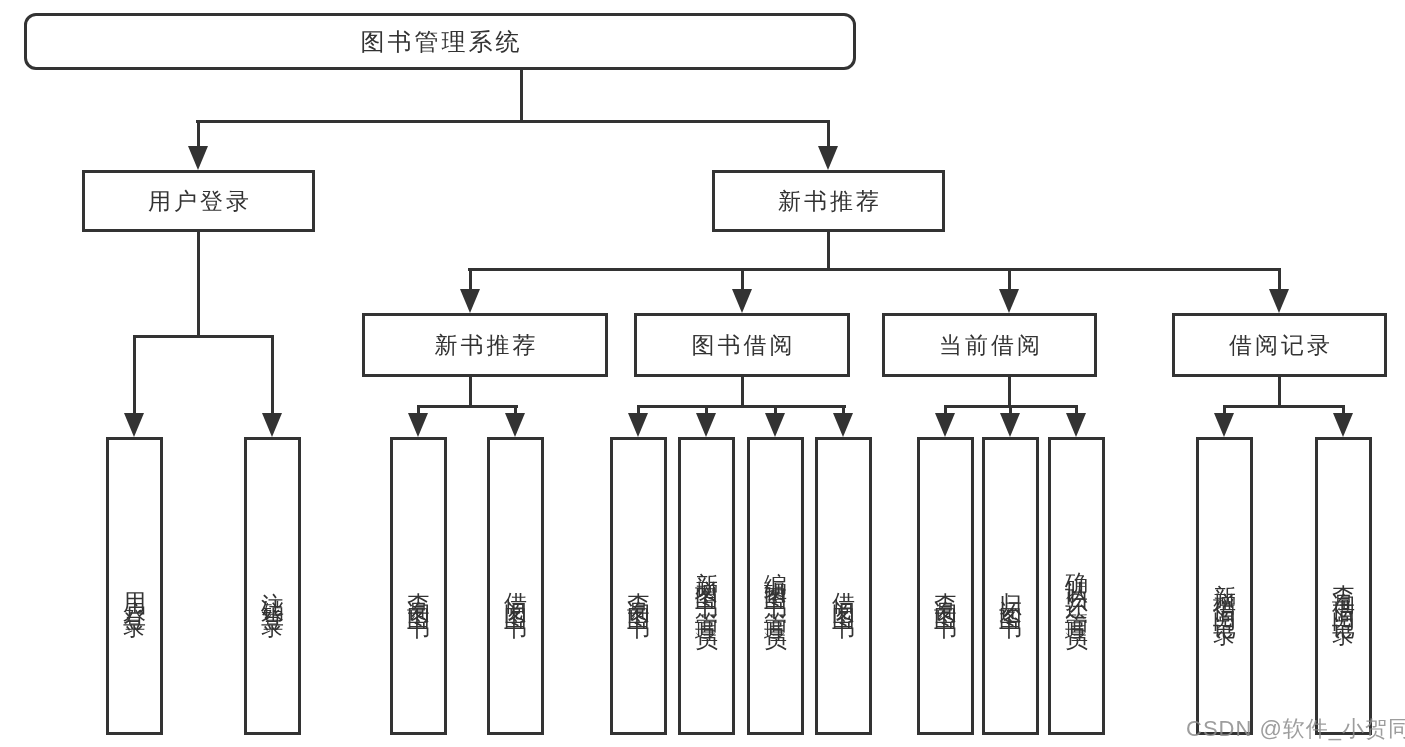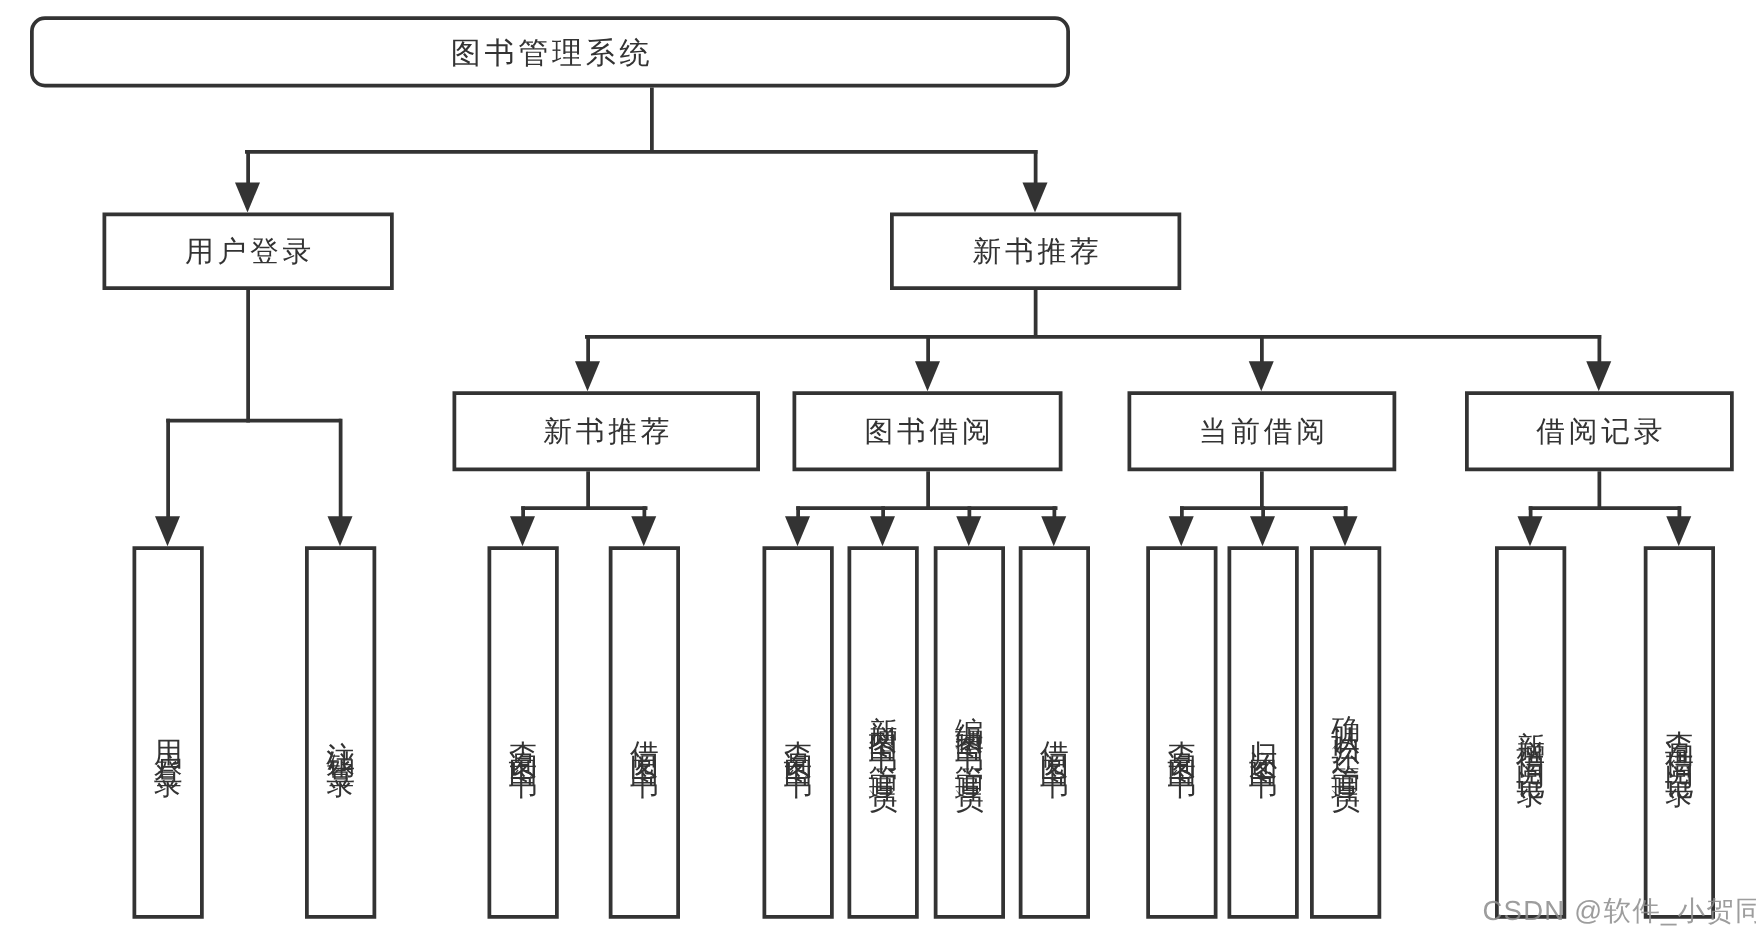--- a/index.html
+++ b/index.html
@@ -19,21 +19,21 @@
   .hl{position:absolute;height:3px;background:#333333;}
   .ar{position:absolute;width:0;height:0;border-left:10px solid transparent;
       border-right:10px solid transparent;border-top:24px solid #333333;}
 
   
   #root{left:24px;top:13px;width:832px;height:57px;border-radius:12px;}
   #user-login{left:82px;top:170px;width:233px;height:62px;}
   #book-mgmt{left:712px;top:170px;width:233px;height:62px;}
   #new-book-rec{left:362px;top:313px;width:246px;height:64px;}
   #book-borrow{left:634px;top:313px;width:216px;height:64px;}
-  #current-borrow{left:902px;top:313px;width:215px;height:64px;}
+  #current-borrow{left:882px;top:313px;width:215px;height:64px;}
   #borrow-record{left:1172px;top:313px;width:215px;height:64px;}
   .leaf{top:437px;width:57px;height:298px;}
   #a1{left:106px;} #a2{left:244px;}
   #b1{left:390px;} #b2{left:487px;}
   #c1{left:610px;} #c2{left:678px;} #c3{left:747px;} #c4{left:815px;}
   #d1{left:917px;} #d2{left:982px;} #d3{left:1048px;}
   #e1{left:1196px;} #e2{left:1315px;}
 
   .watermark{position:absolute;left:1186px;top:714px;font-size:22px;letter-spacing:1px;
              color:rgba(140,140,140,0.85);white-space:nowrap;z-index:10;}

